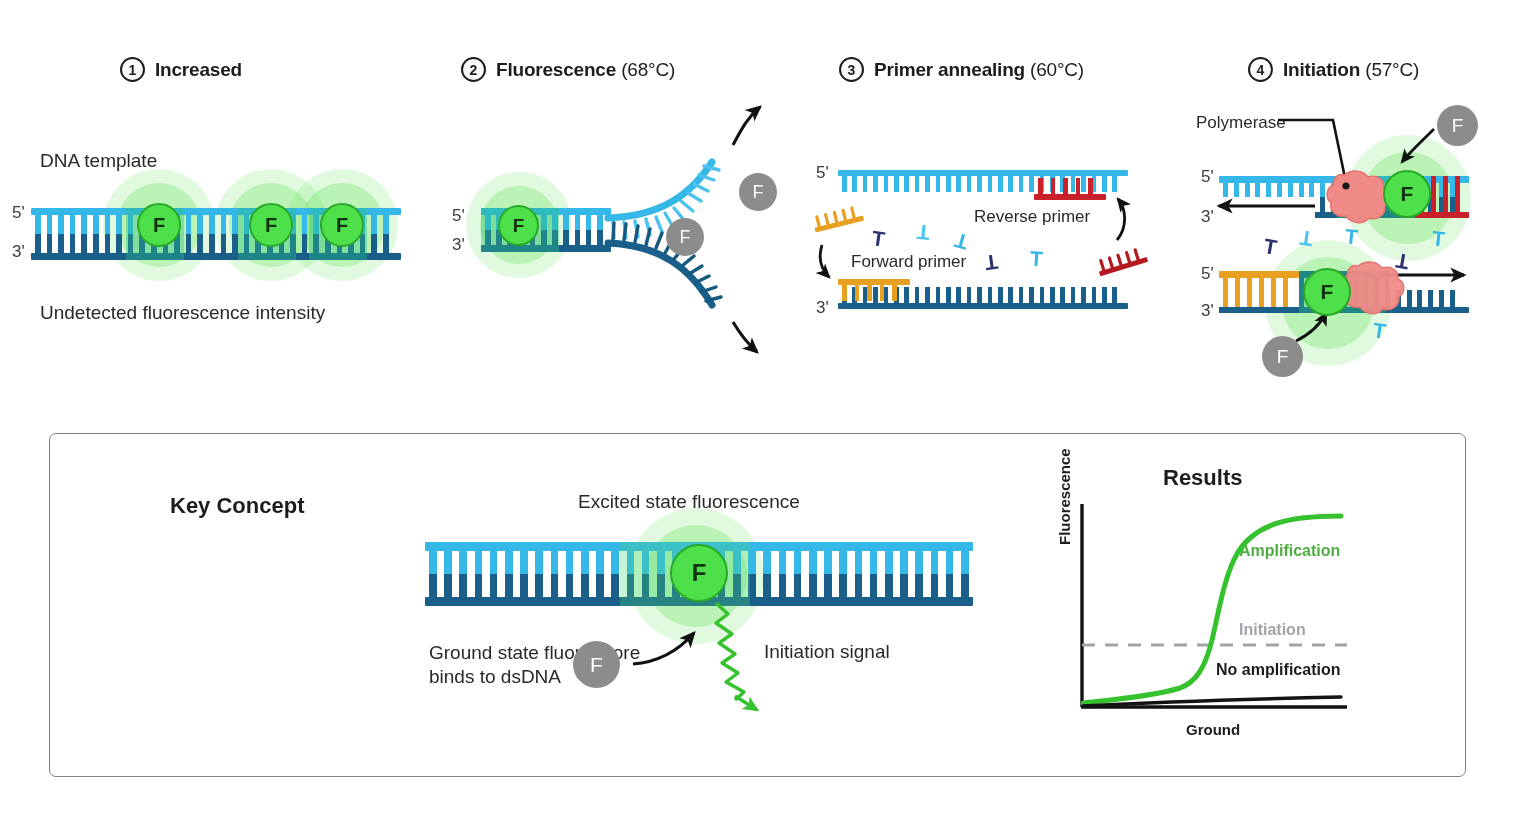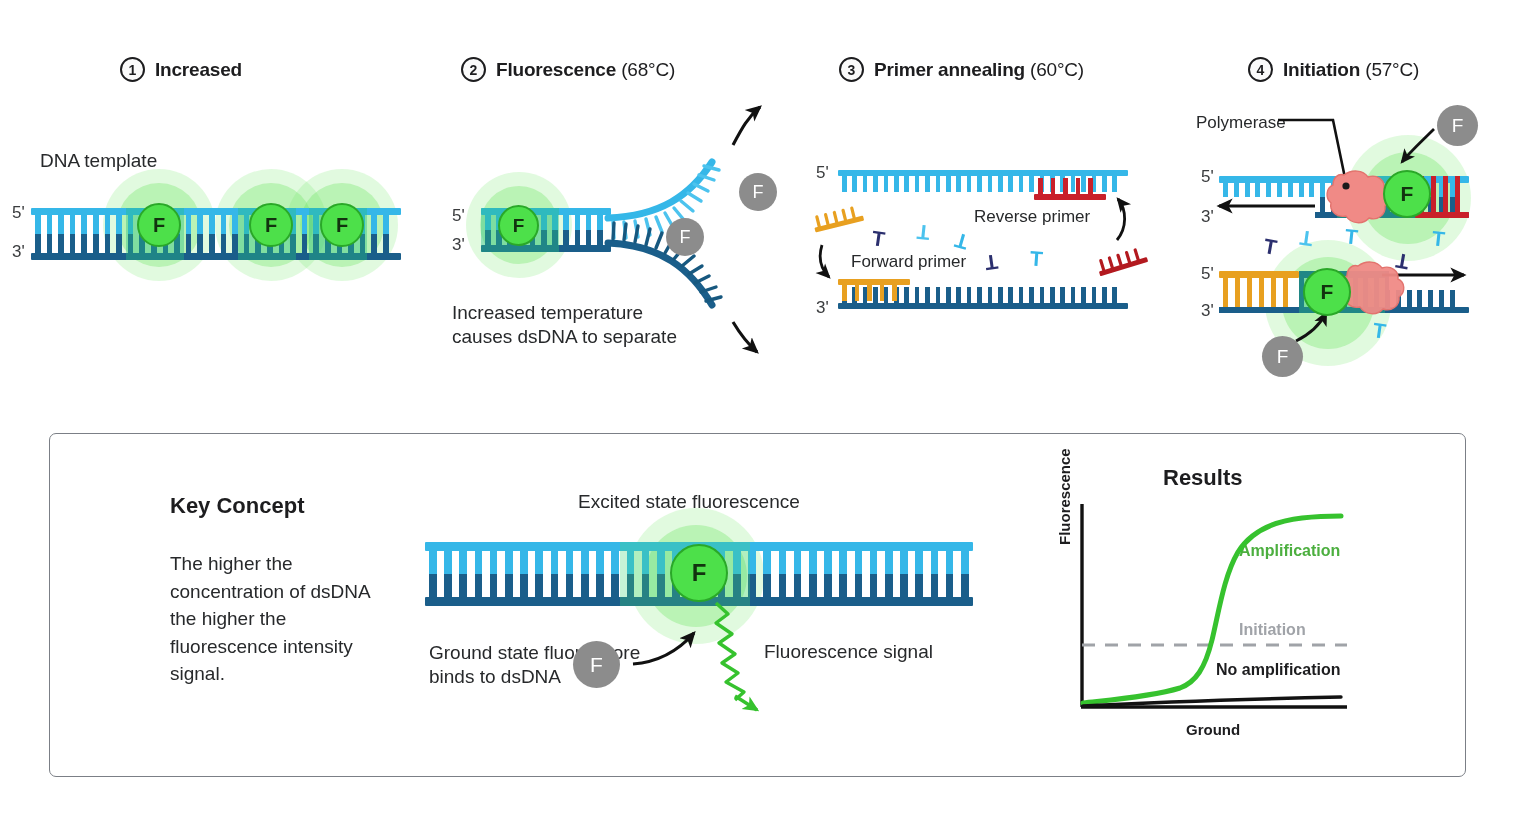--- a/index.html
+++ b/index.html
@@ -100,20 +100,21 @@
   <div class="step-head" style="left:839px; top:57px;">
     <div class="step-num">3</div>
     <div class="step-title"><span>Primer annealing</span> <span class="temp">(60°C)</span></div>
   </div>
   <div class="step-head" style="left:1248px; top:57px;">
     <div class="step-num">4</div>
     <div class="step-title"><span>Initiation</span> <span class="temp">(57°C)</span></div>
   </div>
 
   <div class="lbl" style="left:40px; top:150px;">DNA template</div>
+  <div class="lbl" style="left:40px; top:302px;">Undetected fluorescence intensity</div>
   <div class="tick-lbl" style="left:12px; top:203px;">5'</div>
   <div class="tick-lbl" style="left:12px; top:242px;">3'</div>
 
   <div class="glow glow1" style="left:103px; top:169px; width:112px; height:112px;"></div>
   <div class="glow glow2" style="left:117px; top:183px; width:84px; height:84px;"></div>
   <div class="glow glow1" style="left:215px; top:169px; width:112px; height:112px;"></div>
   <div class="glow glow2" style="left:229px; top:183px; width:84px; height:84px;"></div>
   <div class="glow glow1" style="left:286px; top:169px; width:112px; height:112px;"></div>
   <div class="glow glow2" style="left:300px; top:183px; width:84px; height:84px;"></div>
 
@@ -182,24 +183,20 @@
       <div class="rung rung-dn" style="left: 340.4px; top: 26px; width: 5.5px; height: 19px; background: rgb(26, 94, 138);"></div>
       <div class="rung rung-up" style="left: 352px; top: 7px; width: 5.5px; height: 19px; background: rgb(53, 183, 232);"></div>
       <div class="rung rung-dn" style="left: 352px; top: 26px; width: 5.5px; height: 19px; background: rgb(26, 94, 138);"></div>
       <div style="position: absolute; left: 95px; top: 0px; width: 58px; height: 100%; background: rgba(40, 190, 130, 0.4);"></div>
       <div style="position: absolute; left: 207px; top: 0px; width: 58px; height: 100%; background: rgba(40, 190, 130, 0.4);"></div>
       <div style="position: absolute; left: 278px; top: 0px; width: 58px; height: 100%; background: rgba(40, 190, 130, 0.4);"></div>
     </div>
 
   <div class="tick-lbl" style="left:452px; top:206px;">5'</div>
   <div class="tick-lbl" style="left:452px; top:235px;">3'</div>
-  <div class="lbl multi" style="left:452px; top:301px; width:260px;">
-    <span>Increased temperature</span><br>
-    <span>causes dsDNA to separate</span>
-  </div>
 
   <div class="glow glow1" style="left:466px; top:172px; width:106px; height:106px;"></div>
   <div class="glow glow2" style="left:480px; top:186px; width:78px; height:78px;"></div>
 
   <div class="dna" id="p2stem" style="left:481px; top:208px; width:130px; height:44px;">
       <div class="backbone-top" style="top: 0px; width: 130px; height: 7px; background: rgb(53, 183, 232);"></div>
       <div class="backbone-bot" style="top: 37px; width: 130px; height: 7px; background: rgb(26, 94, 138);"></div>
       <div class="rung rung-up" style="left: 4px; top: 7px; width: 5.5px; height: 15px; background: rgb(53, 183, 232);"></div>
       <div class="rung rung-dn" style="left: 4px; top: 22px; width: 5.5px; height: 15px; background: rgb(26, 94, 138);"></div>
       <div class="rung rung-up" style="left: 15.2px; top: 7px; width: 5.5px; height: 15px; background: rgb(53, 183, 232);"></div>
@@ -433,25 +430,24 @@
       </div>
       <div style="position: absolute; left: 0px; top: calc(100% - 6.5px); width: 80px; height: 6.5px; background: rgb(26, 94, 138);"></div>
       <div style="position: absolute; left: 0px; top: 6.5px; width: 80px; height: 12px;"></div>
       <div style="position: absolute; left: 80px; top: 0px; width: 86px; height: 100%; background: rgba(40, 190, 130, 0.44);"></div>
       <div style="position: absolute; left: 170px; top: 0px; width: 80px; height: 46%; background: rgb(255, 255, 255);"></div>
     </div>
 
   <div class="card"></div>
 
   <div class="card-h" style="left:170px; top:493px;">Key Concept</div>
-  <div class="key-body" style="left:170px; top:550px;">The higher the concentration of dsDNA the higher the fluorescence intensity signal.</div>
 
   <div class="lbl" style="left:578px; top:491px;">Excited state fluorescence</div>
   <div class="lbl multi" style="left:429px; top:641px; width:215px;">Ground state fluorophore binds to dsDNA</div>
-  <div class="lbl" style="left:764px; top:641px;">Fluorescence signal</div>
+  <div class="lbl" style="left:764px; top:641px;">Initiation signal</div>
 
   <div class="glow glow1" style="left:628px; top:508px; width:136px; height:136px;"></div>
   <div class="glow glow2" style="left:645px; top:525px; width:102px; height:102px;"></div>
 
   <div class="dna" id="cdna" style="left:425px; top:542px; width:548px; height:64px;">
       <div class="backbone-top" style="top: 0px; width: 548px; height: 9px; background: rgb(53, 183, 232);"></div>
       <div class="backbone-bot" style="top: 55px; width: 548px; height: 9px; background: rgb(26, 94, 138);"></div>
       <div class="rung rung-up" style="left: 4px; top: 9px; width: 7.5px; height: 23px; background: rgb(53, 183, 232);"></div>
       <div class="rung rung-dn" style="left: 4px; top: 32px; width: 7.5px; height: 23px; background: rgb(26, 94, 138);"></div>
       <div class="rung rung-up" style="left: 19.2px; top: 9px; width: 7.5px; height: 23px; background: rgb(53, 183, 232);"></div>

